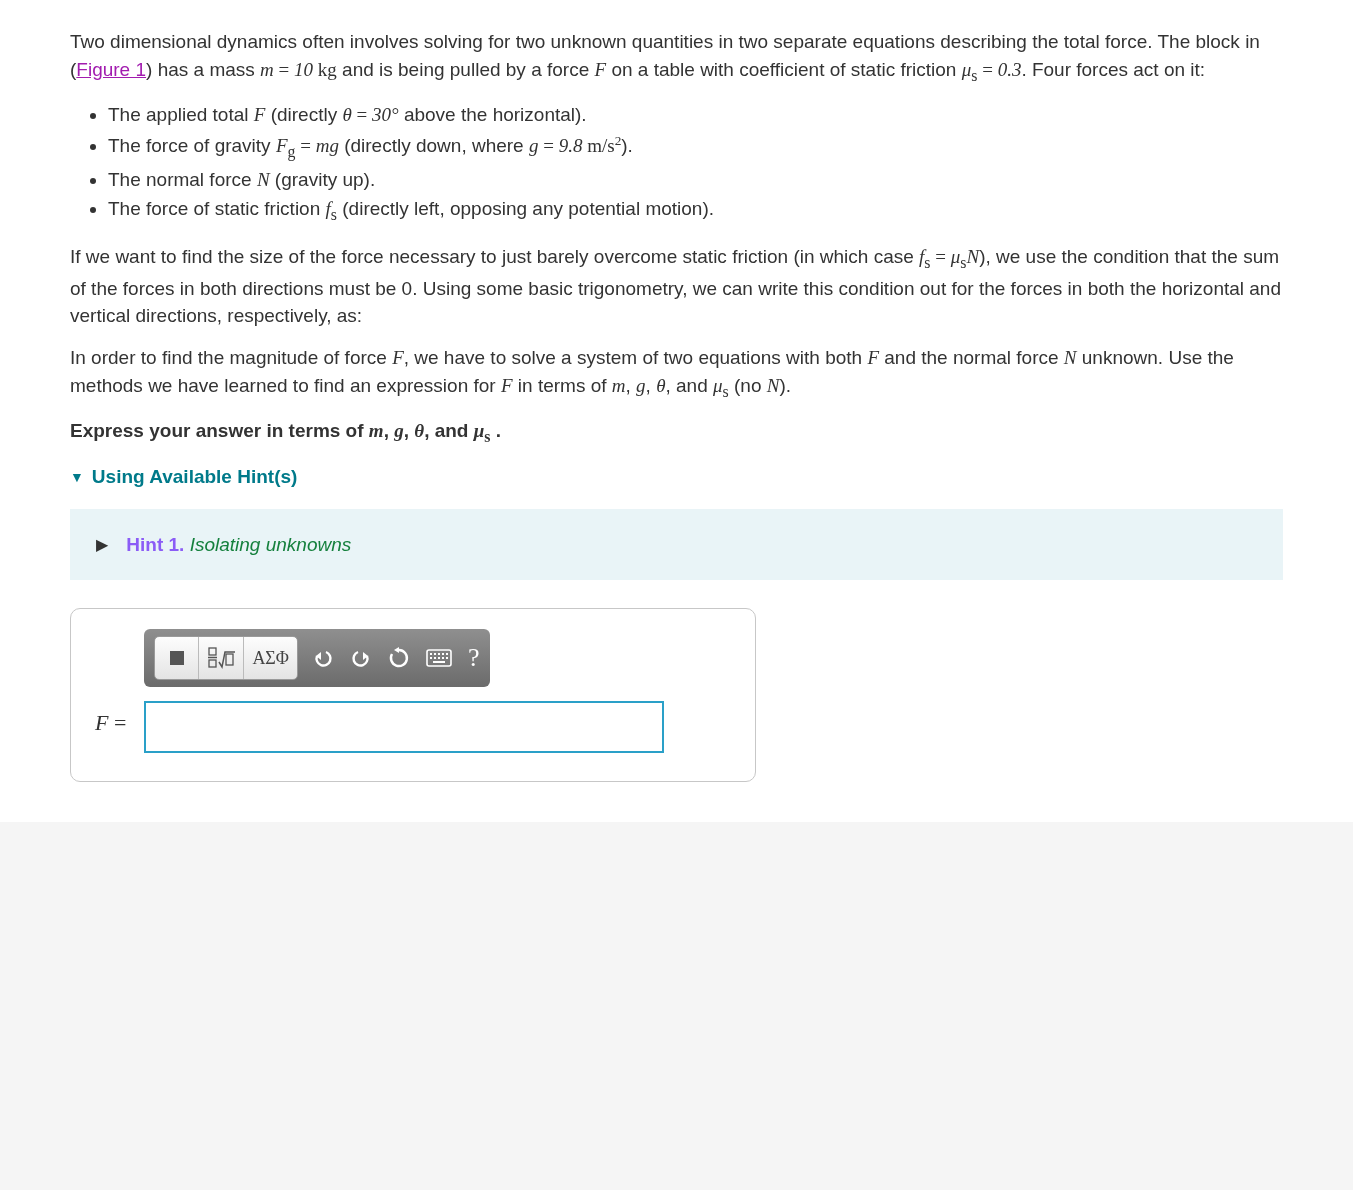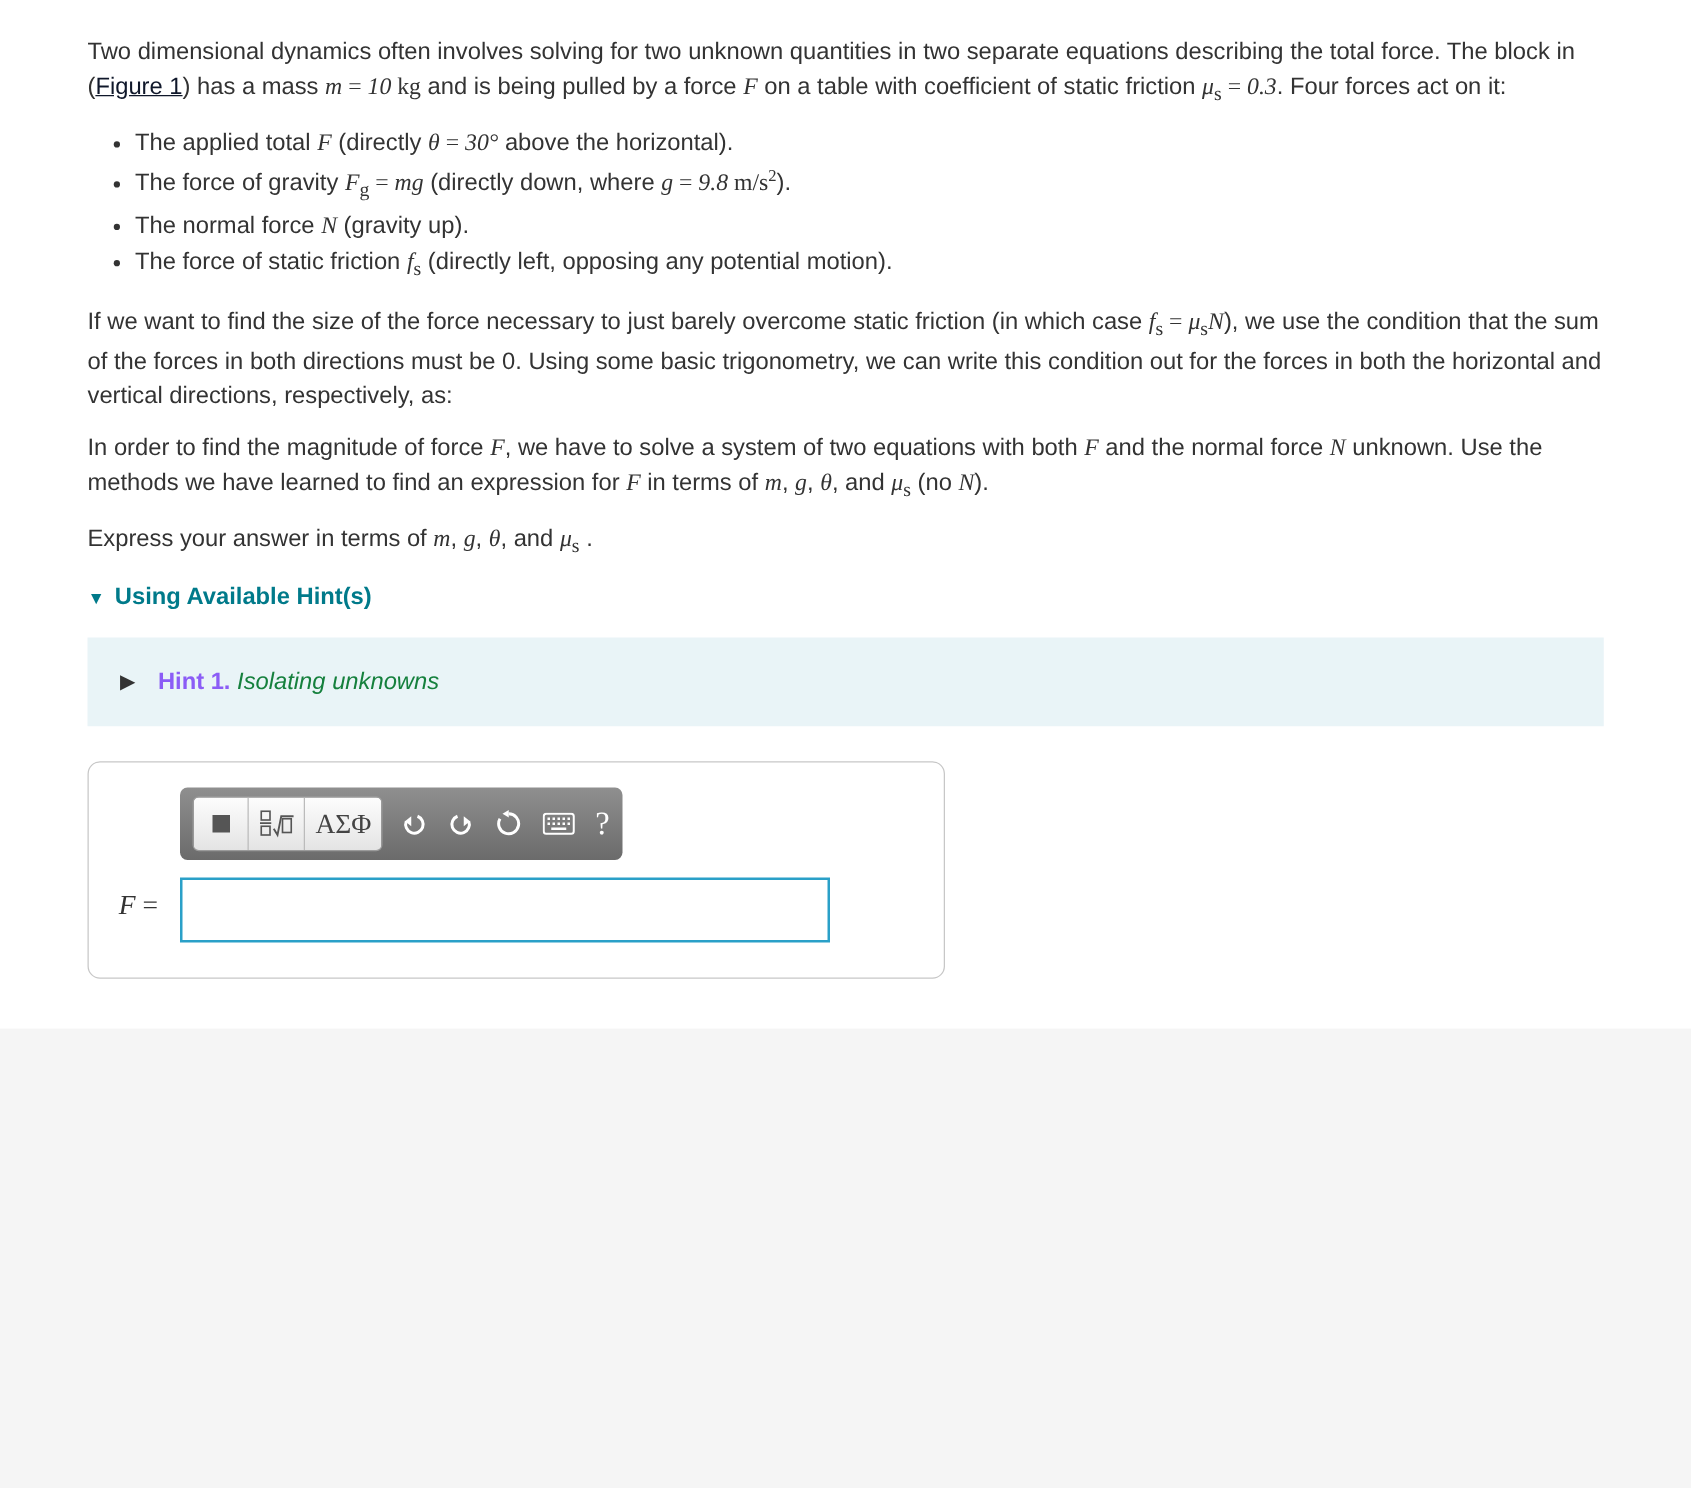--- a/index.html
+++ b/index.html
@@ -20,23 +20,23 @@
     padding: 28px 70px 40px 70px;
   }
   .math { font-style: italic; font-family: "Times New Roman", Georgia, serif; }
   .roman { font-style: normal; }
   .sup { vertical-align: super; font-size: 70%; }
 
   p { margin: 0 0 14px 0; }
   ul.bullets { margin: 2px 0 16px 38px; padding: 0; }
   ul.bullets li { margin-bottom: 2px; }
 
-  a.link { color: #0f172a; text-decoration: underline; }
-
-  .bold { font-weight: normal; }
+  a.link { color: #a21caf; text-decoration: underline; }
+
+  .bold { font-weight: bold; }
 
   .hint-toggle {
     color: #007a8a;
     font-weight: bold;
     cursor: pointer;
     display: flex; align-items: center; gap: 8px;
     margin: 8px 0 18px 0;
   }
   .hint-toggle .caret { font-size: 14px; }
 
@@ -181,21 +181,21 @@
             </div>
             <div class="tbtn">
               <svg width="28" height="24">
                 <rect x="2" y="2" width="7" height="7" fill="none" stroke="#555" stroke-width="1.3"></rect>
                 <rect x="2" y="14" width="7" height="7" fill="none" stroke="#555" stroke-width="1.3"></rect>
                 <line x1="1" y1="11.5" x2="10" y2="11.5" stroke="#555" stroke-width="1.3"></line>
                 <path d="M12 16 L15 21 L18 6 L28 6" fill="none" stroke="#555" stroke-width="1.5"></path>
                 <rect x="19" y="8" width="7" height="11" fill="none" stroke="#555" stroke-width="1.3"></rect>
               </svg>
             </div>
-            <div class="tbtn" style="font-family:serif;font-size:22px;color:#444;">
+            <div class="tbtn" style="font-family:serif;font-size:18px;color:#444;">
               <span>ΑΣΦ</span>
             </div>
           </div>
           <div class="flat-icons">
             <div class="flat-btn">
               <svg width="22" height="20">
                   <path d="M14 4 A7 7 0 1 1 5 8" fill="none" stroke="#fff" stroke-width="2.4"></path>
                   <path d="M9 4 L4 8 L9 12" fill="#fff"></path>
                 </svg>
             </div>

